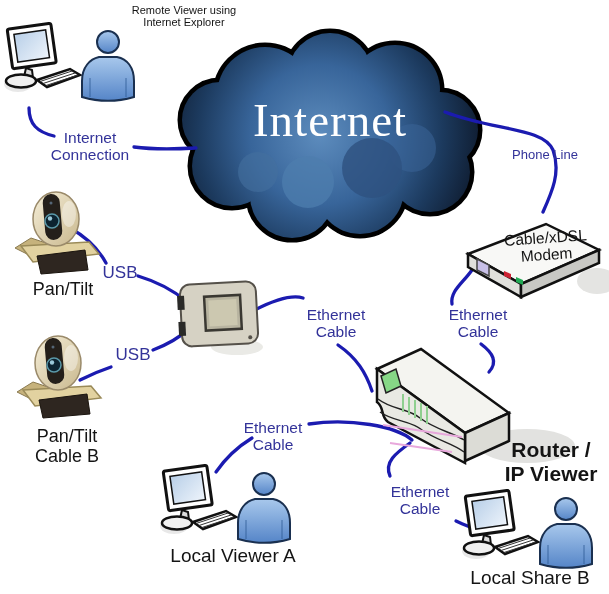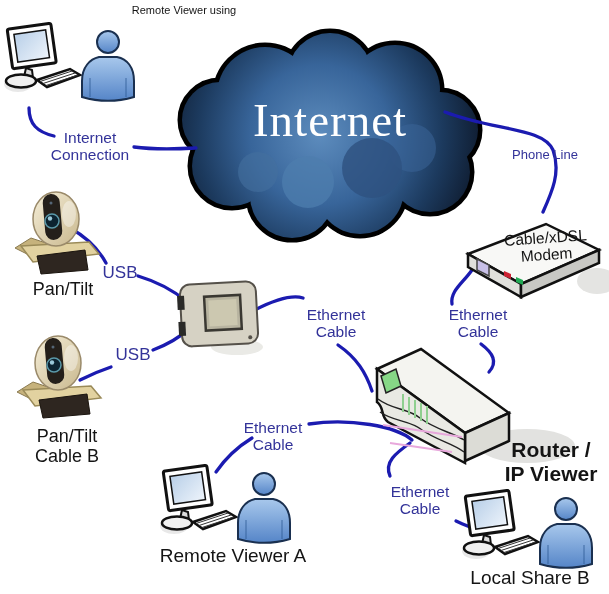--- a/index.html
+++ b/index.html
@@ -179,20 +179,21 @@
     </g>
     <g stroke="#e8a8dc" stroke-width="2">
       <line x1="383" y1="425" x2="462" y2="437"></line>
           <line x1="390" y1="443" x2="452" y2="452"></line>
     </g>
   </g>
 </svg>
 
 <div class="lbl node-lbl" style="left:84px; top:4px; width:200px; font-size:11px;">
   <span>Remote Viewer using</span><br>
+  <span>Internet Explorer</span>
 </div>
 
 <div class="lbl cloud-lbl" style="left:220px; top:97px; width:220px;">Internet</div>
 
 <div class="lbl conn-lbl" style="left:35px; top:129px; width:110px; font-size:15.5px;">
   <span>Internet</span><br>
   <span>Connection</span>
 </div>
 
 <div class="lbl conn-lbl" style="left:495px; top:148px; width:100px; font-size:13px;">Phone Line</div>
@@ -234,17 +235,17 @@
 <div class="lbl conn-lbl" style="left:233px; top:419px; width:80px; font-size:15.5px;">
   <span>Ethernet</span><br>
   <span>Cable</span>
 </div>
 
 <div class="lbl conn-lbl" style="left:380px; top:483px; width:80px; font-size:15.5px;">
   <span>Ethernet</span><br>
   <span>Cable</span>
 </div>
 
-<div class="lbl node-lbl" style="left:158px; top:545px; width:150px; font-size:19px;">Remote Viewer A</div>
+<div class="lbl node-lbl" style="left:158px; top:545px; width:150px; font-size:19px;">Local Viewer A</div>
 
 <div class="lbl node-lbl" style="left:455px; top:567px; width:150px; font-size:19px;">Local Share B</div>
 
 </div>
 
 </body></html>

